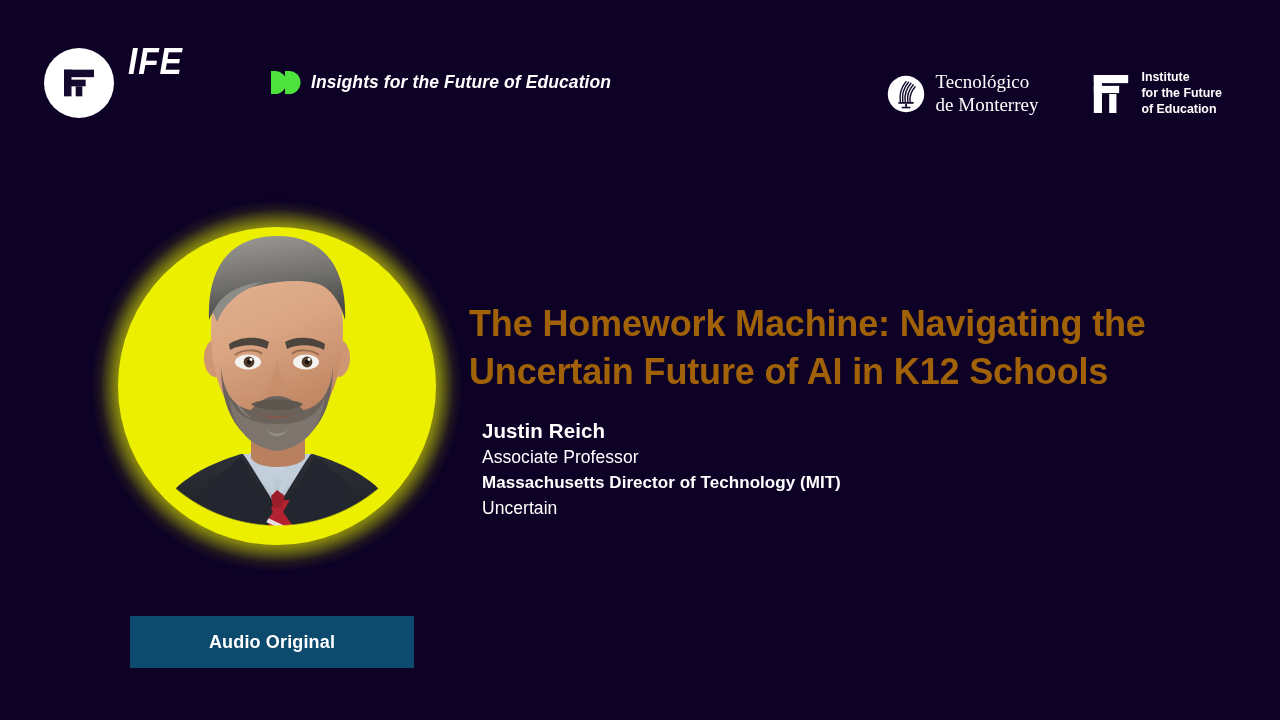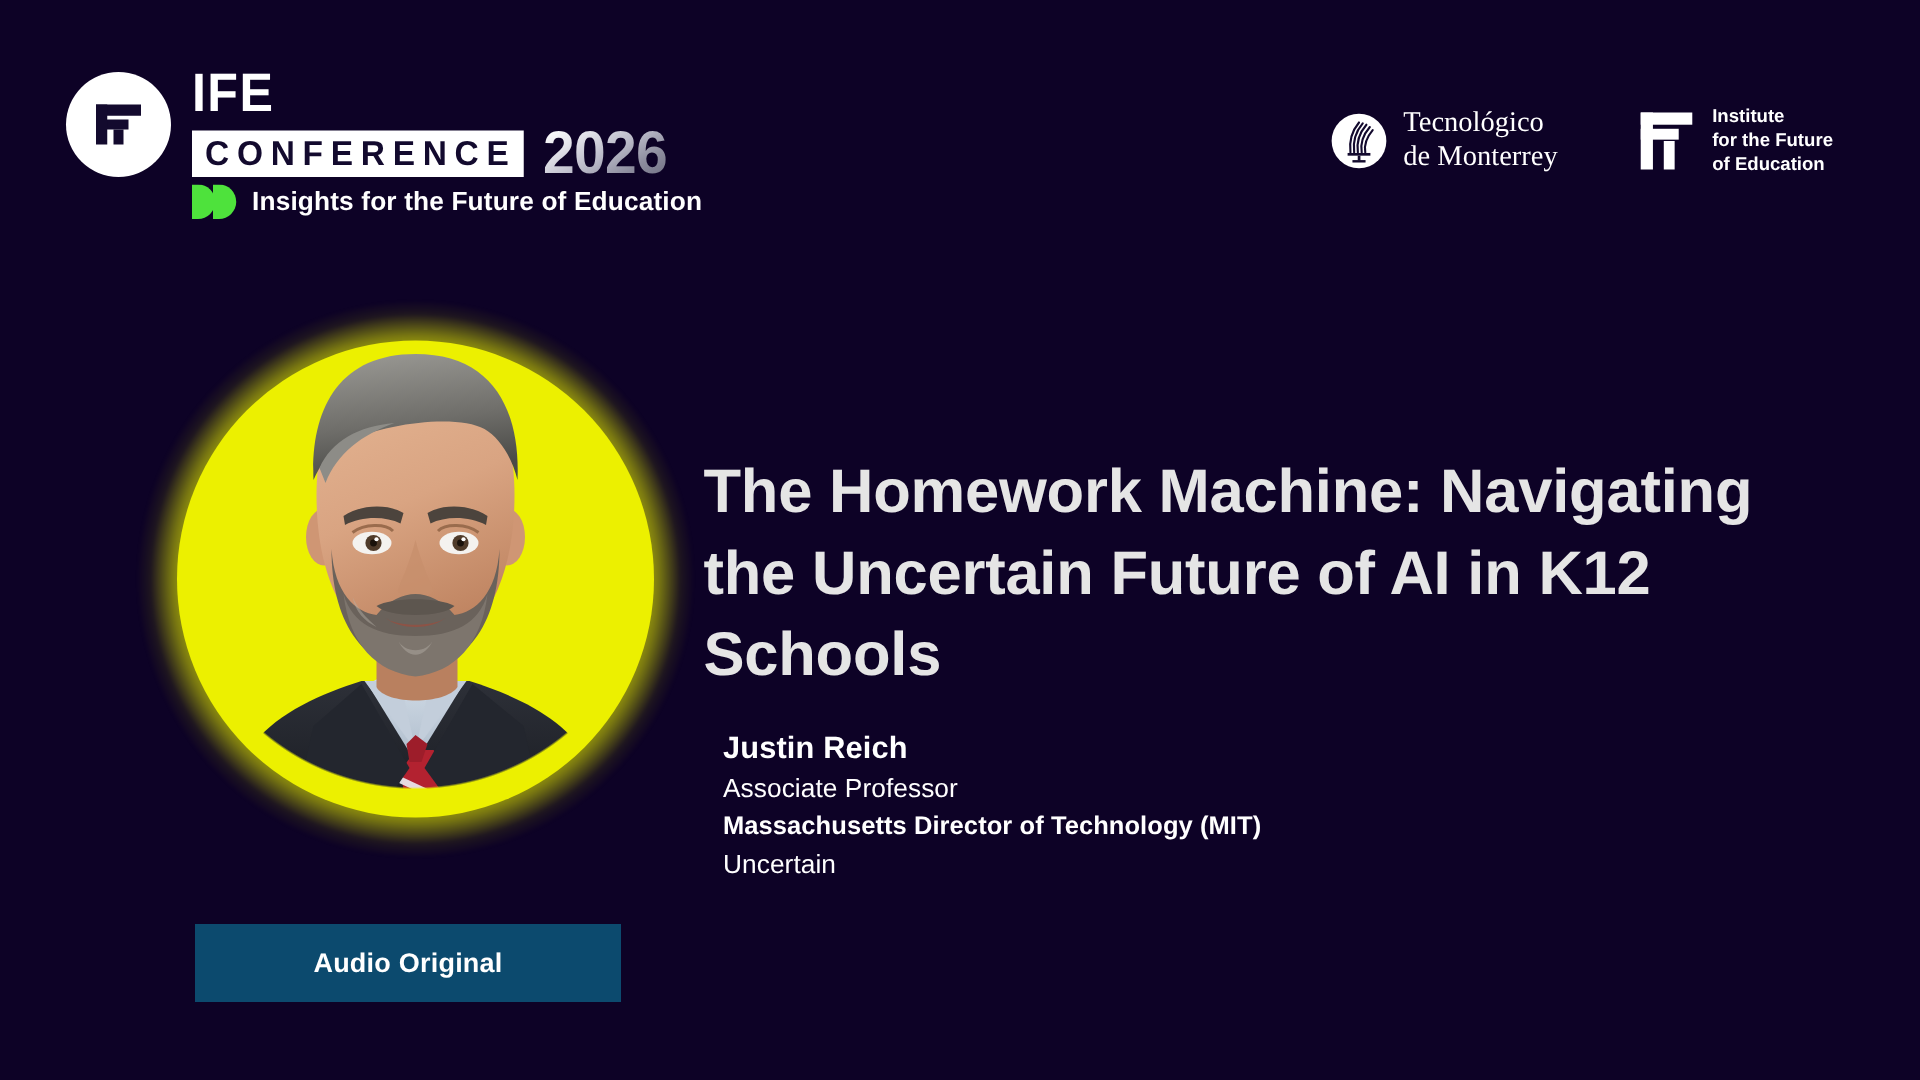--- a/index.html
+++ b/index.html
@@ -17,21 +17,22 @@
     position:relative;
     width:1280px; height:720px;
     background:#0d0226;
   }
 
   
   .ife-lockup {
     position:absolute;
     left:44px; top:44px;
     display:flex;
-    flex-direction:column;
+    flex-direction:row;
+    font-style:italic;
   }
   .lockup-row {
     display:flex;
     align-items:flex-start;
   }
 
   .ife-badge {
     width:70px; height:70px;
     border-radius:50%;
     background:#ffffff;
@@ -174,22 +175,22 @@
   }
   .portrait-svg { display:block; width:320px; height:356px; }
 
   
   .text-col {
     position:absolute;
     left:469px; top:300px;
     width:760px;
   }
   .session-title {
-    color:#e5e5e5;
-    font-size:41px;
+    color:#a16207;
+    font-size:36px;
     font-weight:bold;
     line-height:1.33;
     letter-spacing:-0.15px;
   }
   .speaker-block { margin-top:22px;margin-left:13px; }
   .speaker-name {
     color:#ffffff;
     font-size:20.5px;
     font-weight:bold;
     line-height:1.28;
@@ -235,24 +236,20 @@
             <rect x="6" y="8" width="36" height="9"></rect>
             <rect x="6" y="20" width="26" height="8"></rect>
             <rect x="6" y="8" width="9" height="32"></rect>
             <rect x="20" y="28" width="8" height="12"></rect>
           </g>
         </svg>
       </div>
 
       <div class="lockup-text">
         <div class="ife-word">IFE</div>
-        <div class="conf-row">
-          <div class="conf-box">CONFERENCE</div>
-          <div class="year-2026">2026</div>
-        </div>
       </div>
     </div>
 
     <div class="tagline-row">
       <svg class="dd-mark" width="31" height="23" viewBox="0 0 31 23" aria-hidden="true">
         <path d="M0 0 H4 A11.5 11.5 0 0 1 4 23 H0 Z" fill="#4ee23c"></path>
         <path d="M14 0 H18 A11.5 11.5 0 0 1 18 23 H14 Z" fill="#4ee23c"></path>
       </svg>
       <div class="tagline-text">Insights for the Future of Education</div>
     </div>

